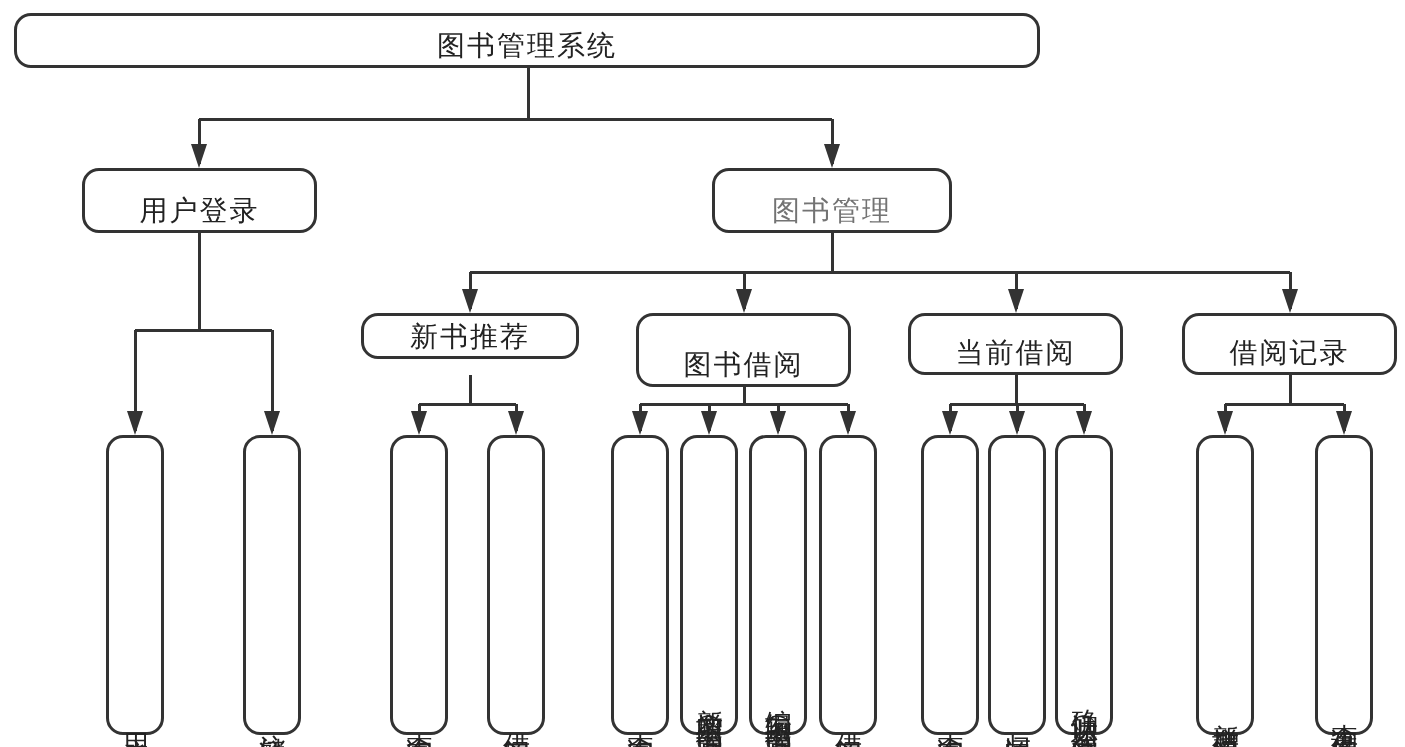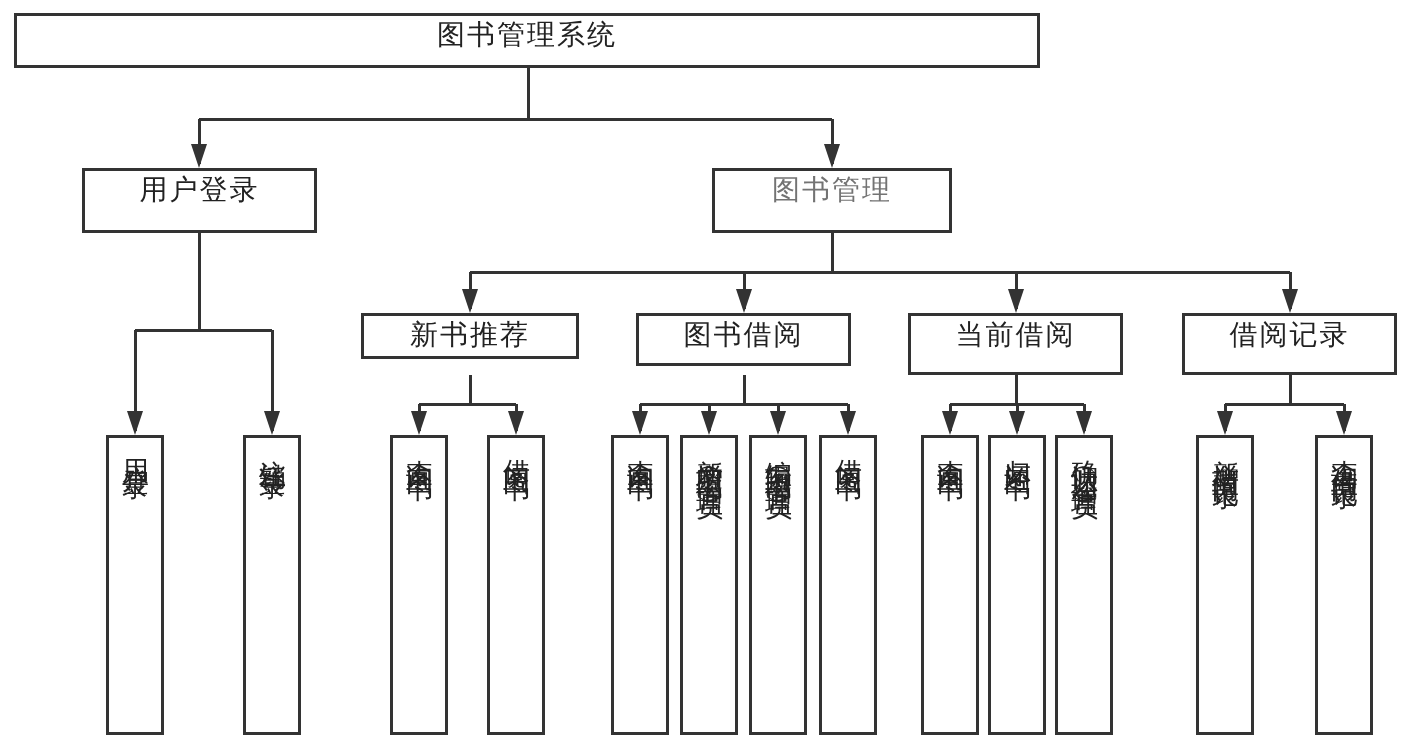--- a/index.html
+++ b/index.html
@@ -15,23 +15,24 @@
     position: absolute;
     left: 0; top: 0;
     z-index: 1;
   }
   .nodes-layer { position: absolute; left: 0; top: 0; width: 100%; height: 100%; z-index: 2; }
   .node {
     position: absolute;
     box-sizing: border-box;
     background: #ffffff;
     display: flex;
-    align-items: flex-start;
+    align-items: flex-end;
     justify-content: center;
     color: #222222;
+    border-radius: 17px;
   }
   .node.h span {
     font-size: 28px;
     letter-spacing: 2px;
     white-space: nowrap;
   }
   .node.v span {
     writing-mode: vertical-rl;
     text-orientation: mixed;
     font-size: 27px;
@@ -114,21 +115,21 @@
       </div>
       <div class="node h" style="left: 82px; top: 168px; width: 235px; height: 65px; border: 3px solid rgb(51, 51, 51); color: rgb(34, 34, 34);">
         <span>用户登录</span>
       </div>
       <div class="node h" style="left: 712px; top: 168px; width: 240px; height: 65px; border: 3px solid rgb(51, 51, 51); color: #737373;">
         <span>图书管理</span>
       </div>
       <div class="node h" style="left: 361px; top: 313px; width: 218px; height: 46px; border: 3px solid rgb(51, 51, 51); color: rgb(34, 34, 34);">
         <span>新书推荐</span>
       </div>
-      <div class="node h" style="left: 636px; top: 313px; width: 215px; height: 53px; border: 3px solid rgb(51, 51, 51); color: rgb(34, 34, 34);">
+      <div class="node h" style="left: 636px; top: 313px; width: 215px; height: 74px; border: 3px solid rgb(51, 51, 51); color: rgb(34, 34, 34);">
         <span>图书借阅</span>
       </div>
       <div class="node h" style="left: 1182px; top: 313px; width: 215px; height: 62px; border: 3px solid rgb(51, 51, 51); color: rgb(34, 34, 34);">
         <span>借阅记录</span>
       </div>
       <div class="node h" style="left: 908px; top: 313px; width: 215px; height: 62px; border: 3px solid rgb(51, 51, 51); color: rgb(34, 34, 34);">
         <span>当前借阅</span>
       </div>
       <div class="node v" style="left: 106px; top: 435px; width: 58px; height: 300px; border: 3px solid rgb(51, 51, 51); color: rgb(34, 34, 34);">
         <span>用户登录</span>

